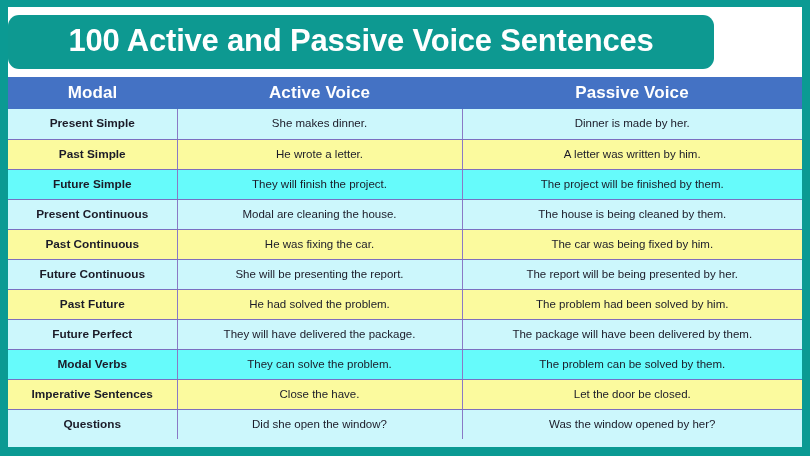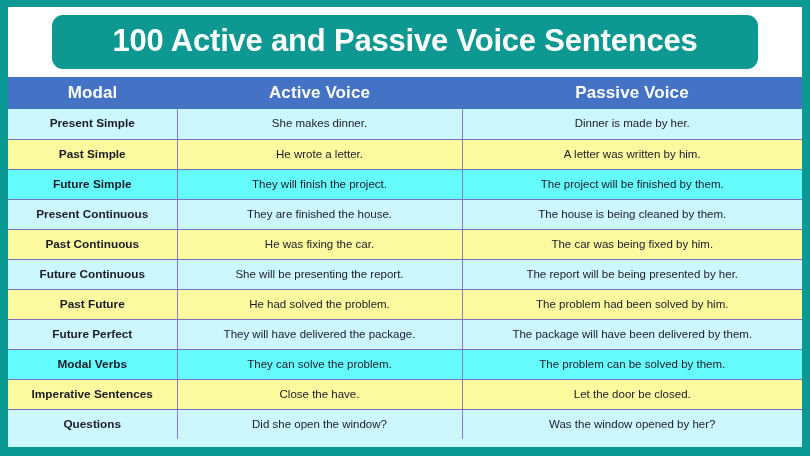--- a/index.html
+++ b/index.html
@@ -17,21 +17,21 @@
     background:#0b9a93;
     padding:7px 8px 9px 8px;
     display:flex; flex-direction:column;
   }
 
   
   .title-band {
     background:#ffffff;
     height:70px;
     flex:0 0 70px;
-    display:flex; align-items:center; justify-content:center;
+    display:flex; align-items:center; justify-content:flex-start;
     position:relative; z-index:3;
   }
   .title-pill {
     background:#0d9991;
     border-radius:11px;
     padding:6px 30px 9px 30px;
     display:flex; align-items:center; justify-content:center;
     min-width:706px;
     height:54px;
   }
@@ -161,21 +161,21 @@
             <td class="active">He wrote a letter.</td>
             <td class="passive">A letter was written by him.</td>
           </tr>
           <tr class="bg-brightcyan">
             <td class="tense">Future Simple</td>
             <td class="active">They will finish the project.</td>
             <td class="passive">The project will be finished by them.</td>
           </tr>
           <tr class="bg-lightcyan">
             <td class="tense">Present Continuous</td>
-            <td class="active">They are finished the house.</td>
+            <td class="active">Modal are cleaning the house.</td>
             <td class="passive">The house is being cleaned by them.</td>
           </tr>
           <tr class="bg-yellow">
             <td class="tense">Past Continuous</td>
             <td class="active">He was fixing the car.</td>
             <td class="passive">The car was being fixed by him.</td>
           </tr>
           <tr class="bg-lightcyan">
             <td class="tense">Future Continuous</td>
             <td class="active">She will be presenting the report.</td>

